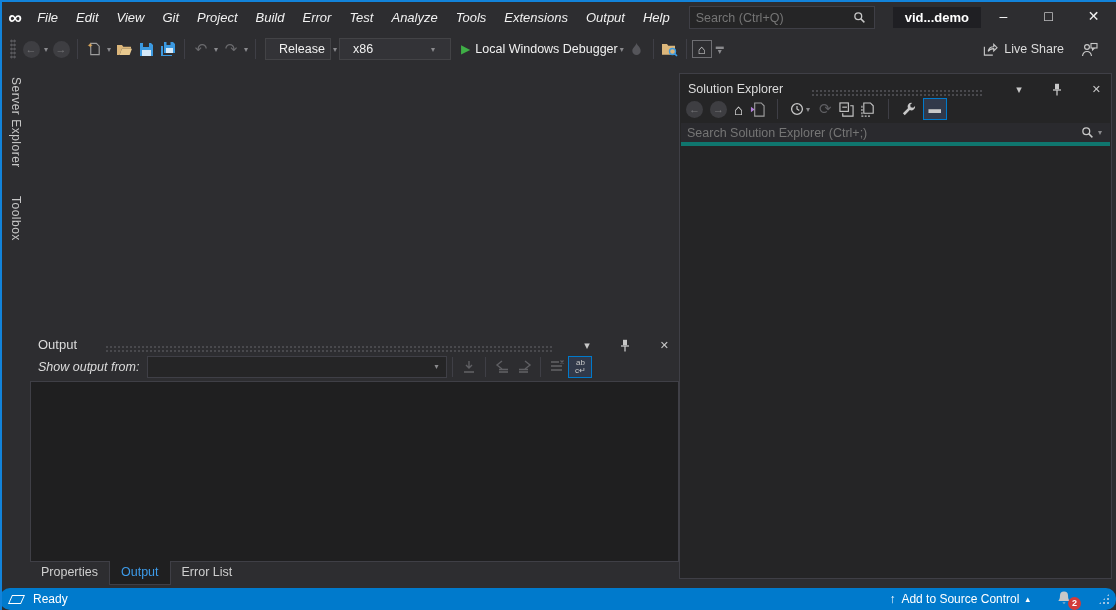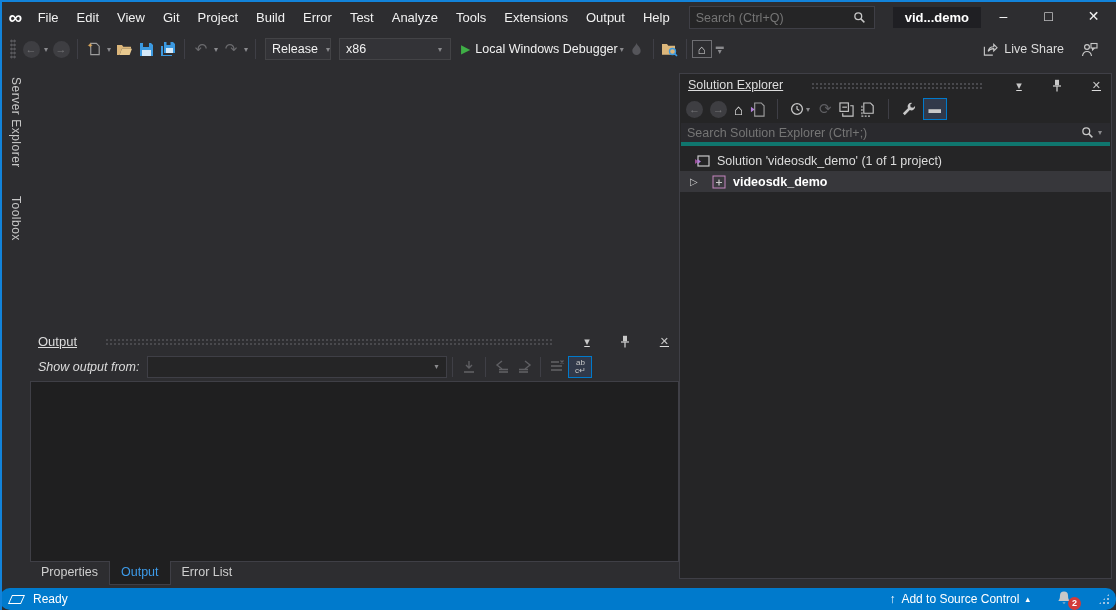--- a/index.html
+++ b/index.html
@@ -6,53 +6,53 @@
   html,body { background:#1a1a1a; }
   .window {
     position:relative; width:1116px; height:610px; overflow:hidden;
     background:#2D2D30; color:#F1F1F1;
     border-top:2px solid #1283DA; border-left:2px solid #1283DA;
     font-family:"Liberation Sans", sans-serif; font-size:13px;
   }
   
   .titlebar { height:31px; display:flex; align-items:center; }
   .vslogo { width:36px; text-align:center; font-size:19px; font-weight:bold; color:#FFF; font-style:italic; }
-  .menu-item { padding:0 9px; line-height:31px; color:#F1F1F1; cursor:default; }
+  .menu-item { padding:0 9px; line-height:31px; color:#F1F1F1; cursor:default;font-style:italic; }
   .qsearch { width:186px; height:23px; margin-left:10px; background:#252526; border:1px solid #3F3F46;
              display:flex; align-items:center; padding:0 6px; }
   .qsearch input { flex:1; background:transparent; border:none; outline:none; color:#999;
                    font-family:"Liberation Sans",sans-serif; font-size:12.5px; min-width:0; }
   .wintitle { margin-left:18px; padding:3px 12px; background:#1F1F23; color:#FFF; font-weight:bold; font-size:13px; }
   .wincontrols { margin-left:auto; display:flex; height:31px; }
   .wincontrols span { width:45px; text-align:center; line-height:29px; font-size:14px; color:#F1F1F1; }
   
   .toolbar { height:32px; display:flex; align-items:center; padding-left:4px; }
   .grip { width:6px; height:20px; margin:0 4px;
           background-image:radial-gradient(#5a5a5e 1px, transparent 1.2px); background-size:3px 4px; }
   .tbtn { display:inline-flex; align-items:center; justify-content:center; min-width:20px; height:24px; margin:0 1px; }
   .circ { width:17px; height:17px; border-radius:50%; background:#3E3E42; color:#77777A;
           display:inline-flex; align-items:center; justify-content:center; font-size:11px; line-height:1; }
   .caret { color:#8A8A8D; font-size:8px; padding:0 2px; }
   .sep { width:1px; height:20px; background:#3F3F46; margin:0 5px; }
   .gray { color:#6A6A6D; font-size:15px; }
   .combo { height:22px; background:#333337; border:1px solid #434346; display:flex; align-items:center;
-           padding:0 6px; margin:16px 4px; font-size:12.5px; color:#F1F1F1; }
+           padding:0 13px; margin:16px 4px; font-size:12.5px; color:#F1F1F1; }
   .combo .caret { margin-left:auto; padding-left:8px; }
   .play { color:#3FAF46; font-size:12px; margin:0 5px 0 6px; }
   .runlabel { font-size:12.5px; }
   .overflow { display:inline-flex; flex-direction:column; align-items:center; line-height:5px; margin-left:4px; color:#8A8A8D; }
   .tb-right { margin-left:auto; display:flex; align-items:center; padding-right:16px; gap:14px; }
   .liveshare { display:flex; align-items:center; gap:6px; font-size:12.5px; color:#DCDCDC; }
   
   .side-strip { position:absolute; left:0; top:63px; width:27px; display:flex; flex-direction:column; gap:16px; align-items:center; padding-top:6px; }
   .vtab { writing-mode:vertical-rl; color:#C8C8C8; font-size:12px; letter-spacing:.5px; padding:6px 0; }
   
   .solexp { position:absolute; left:677px; top:71px; width:433px; height:506px;
             background:#252526; border:1px solid #3F3F46; display:flex; flex-direction:column; font-size:12.5px; }
-  .panel-hd { height:22px; display:flex; align-items:center; padding:0 6px 0 8px; color:#DCDCDC; gap:22px; flex:0 0 auto;text-decoration:underline; }
+  .panel-hd { height:22px; display:flex; align-items:flex-end; padding:0 6px 0 8px; color:#DCDCDC; gap:22px; flex:0 0 auto; }
   .dotgrip { flex:1; height:7px; margin:0 6px;
              background-image:radial-gradient(#49494D 1px, transparent 1.2px); background-size:4px 4px; }
   .hd-ico { color:#C8C8C8; font-size:11px; padding:0 4px; }
   .se-toolbar { height:26px; display:flex; align-items:center; padding:0 6px; gap:7px; flex:0 0 auto; }
   .se-search { height:23px; margin:1px; background:#2A2A2E; border-bottom:4px solid #0f766e;
                display:flex; align-items:center; padding:0 6px; flex:0 0 auto; }
   .se-search input { flex:1; background:transparent; border:none; outline:none; color:#999;
                      font-family:"Liberation Sans",sans-serif; font-size:12.5px; min-width:0; }
   .tree { flex:1; padding-top:3px; }
   .trow { height:21px; display:flex; align-items:center; color:#DCDCDC; }
@@ -285,38 +285,20 @@
     <div class="se-search">
       <input placeholder="Search Solution Explorer (Ctrl+;)" style="">
       <span class="ico16">
         <svg width="13" height="13" viewBox="0 0 16 16">
             <circle cx="6.5" cy="6.5" r="4.2" fill="none" stroke="#C8C8C8" stroke-width="1.6"></circle>
             <line x1="9.7" y1="9.7" x2="14" y2="14" stroke="#C8C8C8" stroke-width="1.8"></line>
           </svg>
       </span>
       <span class="caret">▾</span>
     </div>
-    <div class="tree">
-      <div class="trow" style="padding-left:14px">
-        <svg width="16" height="14" viewBox="0 0 16 14" style="margin-right:7px">
-            <rect x="4" y="2" width="11" height="10" fill="none" stroke="#C8C8C8" stroke-width="1.2"></rect>
-            <path d="M1 5l3.5 2.5L1 10z" fill="#9B4F96"></path>
-            <path d="M7 7.5L3.5 5v5z" fill="#B180D7"></path>
-          </svg>
-        <span>Solution 'videosdk_demo' (1 of 1 project)</span>
-      </div>
-      <div class="trow sel">
-        <span class="chev">▷</span>
-        <svg width="14" height="14" viewBox="0 0 14 14" style="margin:0 7px 0 10px">
-            <rect x="1" y="1" width="12" height="12" fill="#3A3A3E" stroke="#C586C0" stroke-width="1"></rect>
-            <path d="M4 9.5h6M7 6.5v6" stroke="#C8C8C8" stroke-width="1.2" transform="translate(0,-2)"></path>
-          </svg>
-        <span style="font-weight:bold;color:#FFF">videosdk_demo</span>
-      </div>
-    </div>
   </div>
 
   <div class="outpanel">
     <div class="panel-hd">
       <span>Output</span>
       <span class="dotgrip"></span>
       <span class="hd-ico">▾</span>
       <span class="hd-ico">
         <svg width="10" height="13" viewBox="0 0 10 13">
             <rect x="3" y="0.8" width="4" height="5.5" fill="#C8C8C8"></rect>

